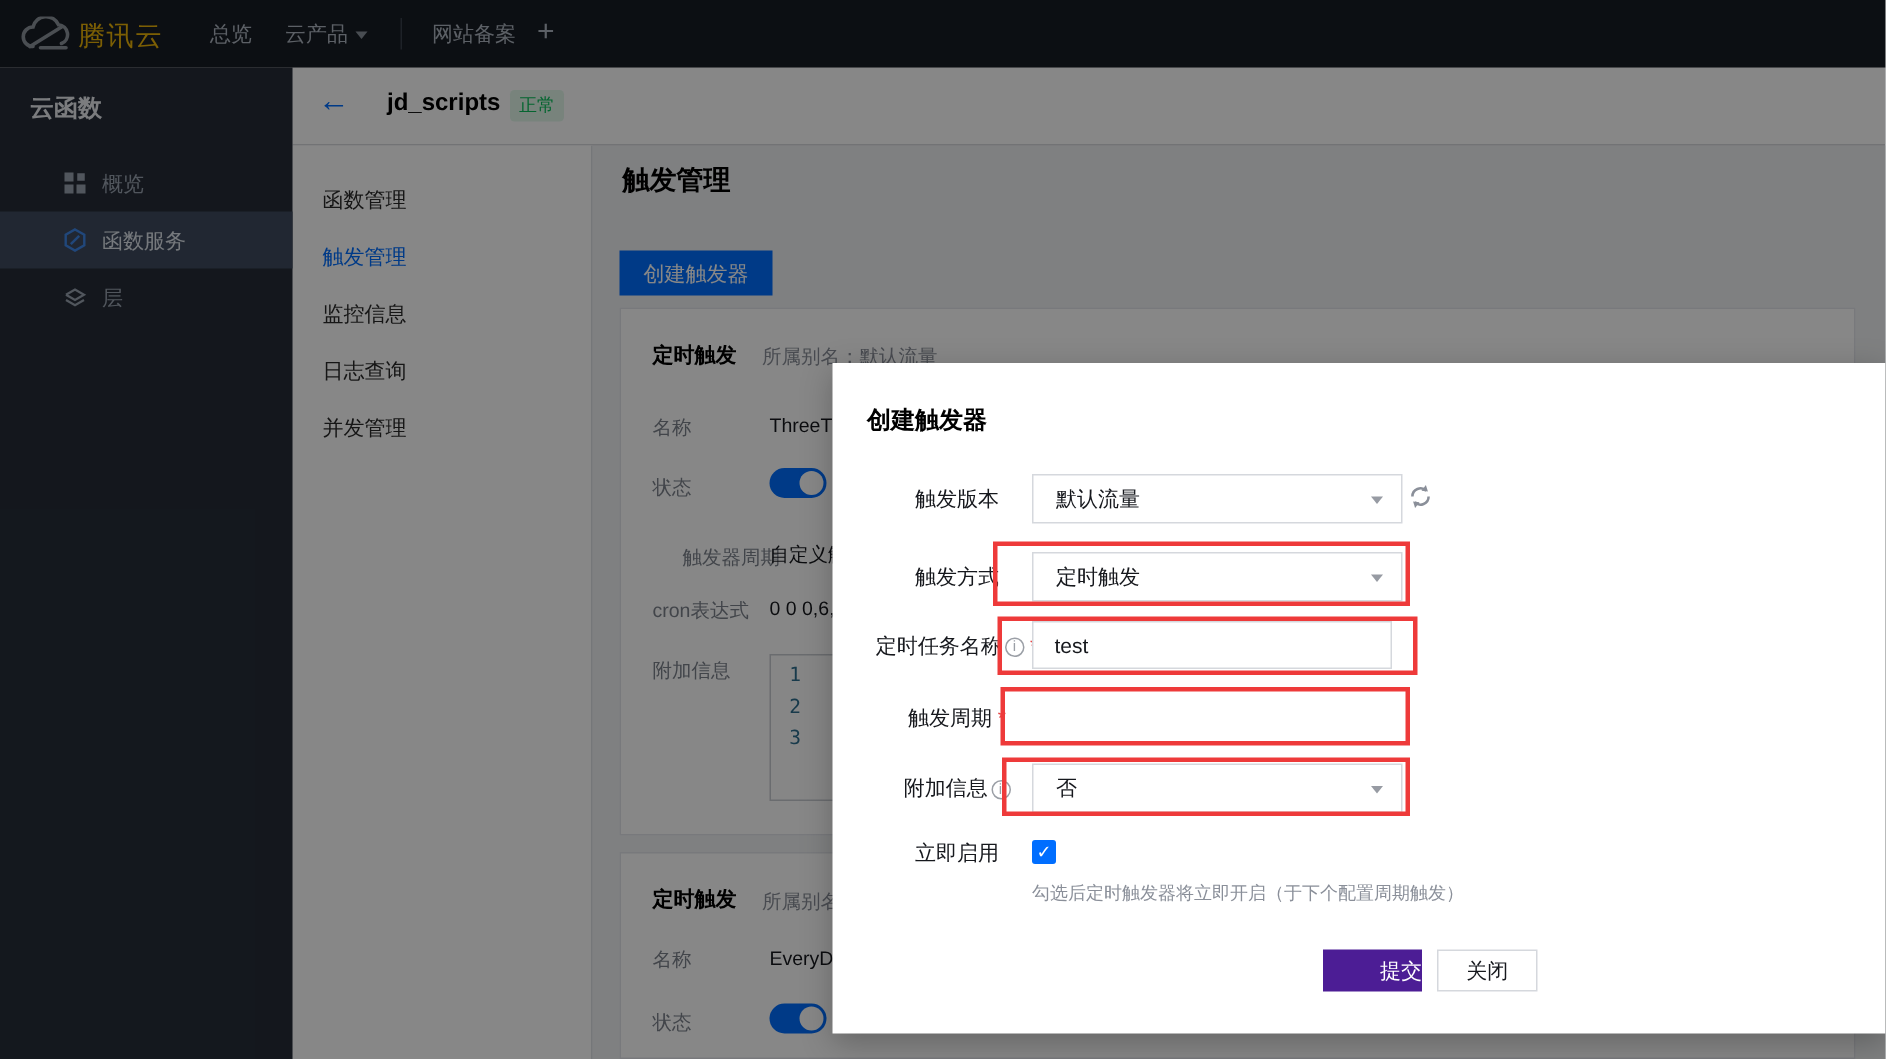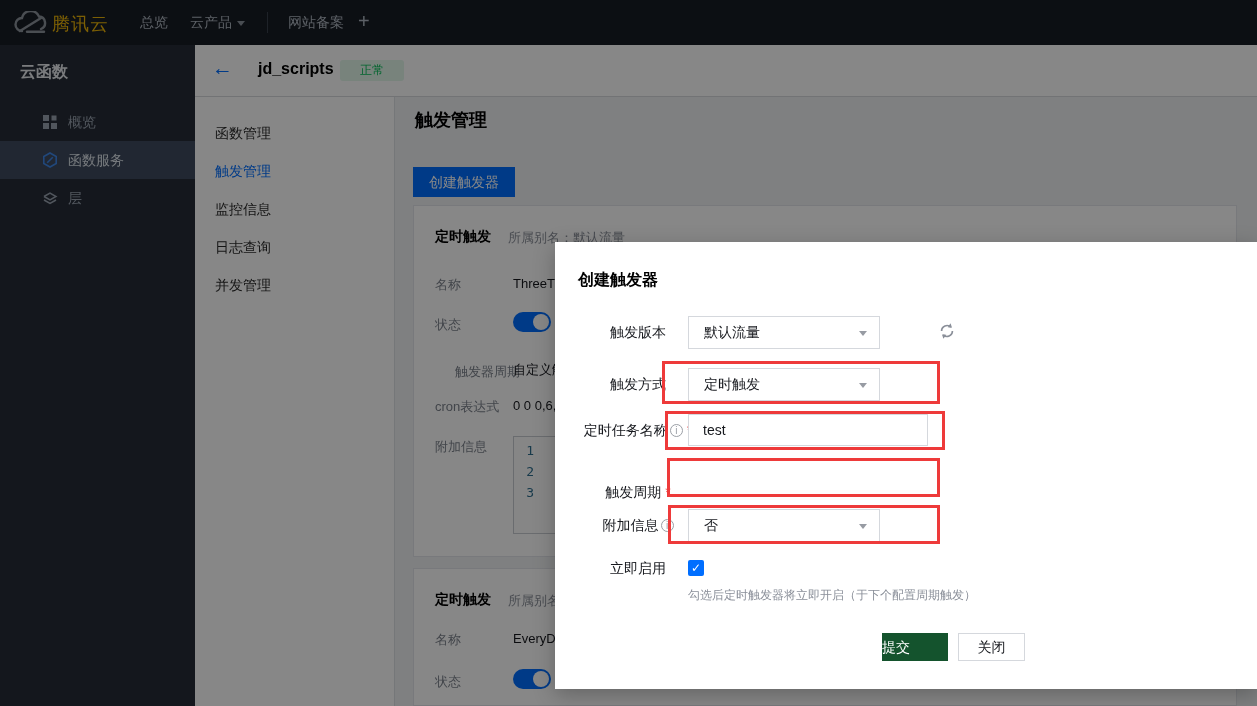--- a/index.html
+++ b/index.html
@@ -20,21 +20,21 @@
   .sidebar-title { left:20px; top:17px; font-size:16px; color:#e8ebef; font-weight:600; }
   .side-item { left:0; width:195px; height:38px; color:#9aa3b0; font-size:14px; cursor:pointer; }
   .side-item.active { background:#3f4b5f; color:#dfe5ec; }
   .side-ico { position:absolute; left:42px; top:11px; width:16px; height:16px; }
   .side-label { position:absolute; left:68px; top:0; line-height:38px; }
 
   
   .band { left:195px; top:45px; width:1062px; height:52px; background:#ffffff; border-bottom:1px solid #d8dade; z-index:8; }
   .back-btn { left:17px; top:11px; font-size:21px; color:#006eff; font-weight:bold; cursor:pointer; }
   .fn-name { left:63px; top:15px; font-size:16px; font-weight:700; color:#000; }
-  .status-badge { left:145px; top:15px; padding:2px 20px; font-size:12px; color:#0abf5b; background:#e2f8eb; border-radius:3px; }
+  .status-badge { left:145px; top:15px; padding:2px 6px; font-size:12px; color:#0abf5b; background:#e2f8eb; border-radius:3px; }
 
   
   .submenu { left:195px; top:97px; width:200px; height:609px; background:#ffffff; border-right:1px solid #dde0e5; z-index:8; }
   .submenu-item { position:absolute; left:20px; font-size:14px; color:#2b2b2b; cursor:pointer; }
   .submenu-item.active { color:#006eff; }
 
   
   .main { left:395px; top:97px; width:862px; height:609px; background:#f0f1f4; z-index:7; }
   .page-title { left:20px; top:11px; font-size:18px; font-weight:700; color:#000; }
   .create-btn { left:18px; top:70px; width:102px; height:30px; background:#006eff; color:#fff; font-size:14px; text-align:center; line-height:30px; cursor:pointer; }
@@ -46,31 +46,31 @@
   .toggle { position:absolute; left:99px; width:38px; height:20px; border-radius:10px; background:#006eff; cursor:pointer; }
   .toggle .knob { position:absolute; right:2px; top:2px; width:16px; height:16px; border-radius:50%; background:#fff; }
   .codebox { position:absolute; left:99px; width:340px; height:98px; border:1px solid #c9ccd2; background:#fdfdfd; }
   .gutter { position:absolute; left:0; top:3px; width:20px; text-align:right; font-family:"DejaVu Sans Mono","Liberation Mono",monospace; font-size:13px; color:#2e6e8f; line-height:21px; }
 
   
   .overlay { left:0; top:0; width:1257px; height:706px; background:rgba(0,0,0,0.47); z-index:50; }
   .modal { left:555px; top:242px; width:702px; height:447px; background:#ffffff; box-shadow:0 6px 20px rgba(0,0,0,0.25); z-index:100; }
   .modal-title { left:23px; top:28px; font-size:16px; font-weight:700; color:#000; }
   .m-label { position:absolute; left:23px; width:120px; font-size:14px; color:#16181d; line-height:33px;text-align:center; }
-  .m-select { position:absolute; left:133px; width:192px; height:33px; border:1px solid #d5d8dd; background:#fff; cursor:pointer;padding-left:20px; }
+  .m-select { position:absolute; left:133px; width:247px; height:33px; border:1px solid #d5d8dd; background:#fff; cursor:pointer;padding-left:20px; }
   .m-select .val { position:absolute; left:15px; top:0; line-height:31px; font-size:14px; color:#16181d; }
   .m-select .caret { position:absolute; right:12px; top:14px; width:0; height:0; border:4px solid transparent; border-top:5px solid #979ba3; }
   .m-input { position:absolute; left:133px; width:240px; height:32px; border:1px solid #d5d8dd; padding-left:14px; font-size:14px; color:#16181d; font-family:inherit; }
   .req { color:#e54545; font-size:14px; }
   .info-icon { display:inline-block; width:13px; height:13px; border:1px solid #9b9fa6; border-radius:50%; font-size:10px; line-height:12px; text-align:center; color:#9b9fa6; font-style:normal; vertical-align:1px; margin-left:2px; }
   .info-icon::before { content:"i"; }
   .refresh-btn { position:absolute; left:383px; top:6px; width:18px; height:18px; cursor:pointer; }
   .checkbox { position:absolute; left:133px; top:3px; width:16px; height:16px; background:#006eff; border-radius:2px; color:#fff; font-size:12px; line-height:16px; text-align:center; cursor:pointer; }
   .hint { position:absolute; left:133px; top:0; font-size:12px; color:#8a8f99; }
-  .btn-submit { position:absolute; left:327px; top:391px; width:66px; height:28px; background:#14532d; color:#fff; font-size:14px; text-align:left; line-height:28px; cursor:pointer; }
+  .btn-submit { position:absolute; left:327px; top:391px; width:66px; height:28px; background:#4c1d95; color:#fff; font-size:14px; text-align:right; line-height:28px; cursor:pointer; }
   .btn-close { position:absolute; left:403px; top:391px; width:67px; height:28px; background:#fff; border:1px solid #d5d8dd; color:#16181d; font-size:14px; text-align:center; line-height:26px; cursor:pointer; }
   .hl-box { position:absolute; border:3px solid #ee3a3a; z-index:110; pointer-events:none; }
 </style>
 </head>
 <body>
 
 <div class="abs topnav">
   <svg class="abs" style="left:14px;top:11px;" width="34" height="23" viewBox="0 0 34 23">
     <path d="M8 20 A6.5 6.5 0 0 1 8 7 A9 9 0 0 1 25 5.5 A6.5 6.5 0 0 1 27 18" fill="none" stroke="#8d939c" stroke-width="2.4" stroke-linecap="round"></path>
     <path d="M6 20 L27 7" stroke="#8d939c" stroke-width="2.4" stroke-linecap="round"></path>
@@ -199,21 +199,21 @@
       <span class="val">定时触发</span>
       <span class="caret"></span>
     </div>
   </div>
 
   <div class="abs" style="left:0; top:172px; width:702px; height:33px;">
     <span class="m-label"><span>定时任务名称</span><i class="info-icon"></i> <span class="req">*</span></span>
     <input class="m-input" value="test" style="">
   </div>
 
-  <div class="abs" style="left:0; top:220px; width:702px; height:33px;margin-top:14px;">
+  <div class="abs" style="left:0; top:220px; width:702px; height:33px;">
     <span class="m-label"><span>触发周期</span> <span class="req">*</span></span>
   </div>
 
   <div class="abs" style="left:0; top:267px; width:702px; height:33px;">
     <span class="m-label"><span>附加信息</span><i class="info-icon"></i></span>
     <div class="m-select">
       <span class="val">否</span>
       <span class="caret"></span>
     </div>
   </div>

